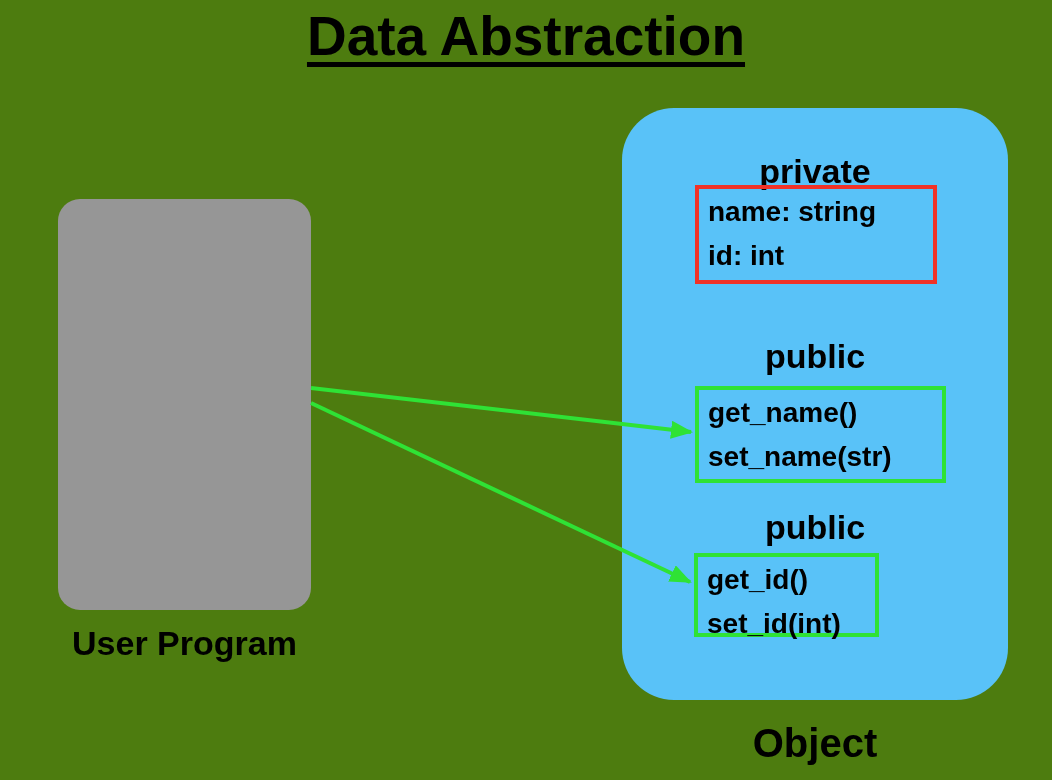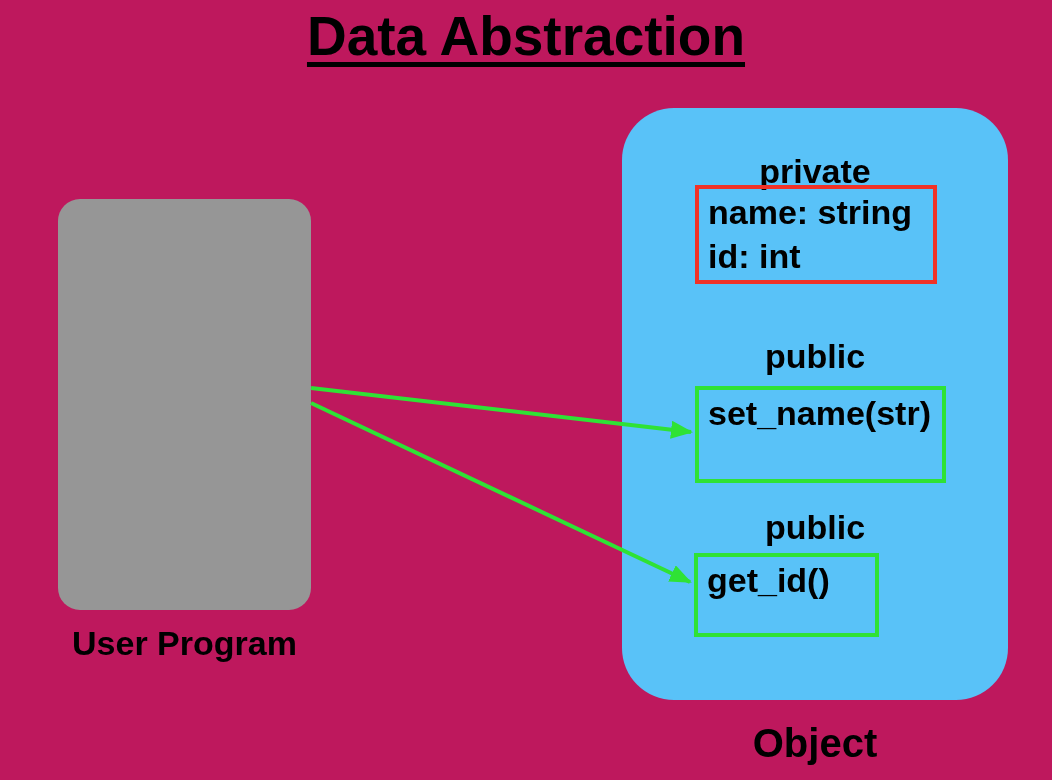--- a/index.html
+++ b/index.html
@@ -4,21 +4,21 @@
 <style>
   html, body {
     margin: 0;
     padding: 0;
     background: #ffffff;
   }
   .canvas {
     position: relative;
     width: 1052px;
     height: 780px;
-    background: #be185d;
+    background: #4d7c0f;
     font-family: "Liberation Sans", sans-serif;
     color: var(--text, #000);
     overflow: hidden;
   }
   .page-title {
     position: absolute;
     left: 0;
     top: 4px;
     width: 1052px;
     text-align: center;
@@ -73,21 +73,21 @@
     font-size: 34px;
     font-weight: bold;
   }
   .access-label.private { top: 140px; margin-top: 12px; }
   .access-label.public-1 { top: 337px; }
   .access-label.public-2 { top: 508px; }
   .member-box {
     position: absolute;
     box-sizing: border-box;
     padding: 1px 8px 0 9px;
-    font-size: 34px;
+    font-size: 28px;
     font-weight: bold;
     line-height: 44px;
     white-space: nowrap;
   }
   .member-box.private-box {
     left: 695px;
     top: 185px;
     width: 242px;
     height: 99px;
     border: 4px solid var(--private-border, #F13227);
@@ -137,26 +137,28 @@
   <div class="object-shape"></div>
 
   <div class="access-label private">private</div>
   <div class="member-box private-box">
     <span class="member-line">name: string</span>
     <span class="member-line">id: int</span>
   </div>
 
   <div class="access-label public-1">public</div>
   <div class="member-box public-box-1">
+    <span class="member-line">get_name()</span>
     <span class="member-line">set_name(str)</span>
   </div>
 
   <div class="access-label public-2">public</div>
   <div class="member-box public-box-2">
     <span class="member-line">get_id()</span>
+    <span class="member-line">set_id(int)</span>
   </div>
 
   <div class="object-label">Object</div>
 
   <svg class="arrows-layer" viewBox="0 0 1052 780" xmlns="http://www.w3.org/2000/svg">
     <defs>
       <marker id="ah" markerWidth="5.5" markerHeight="4.5" refX="5" refY="2.25" orient="auto">
         <polygon class="arrowhead-poly" points="0 0, 5.5 2.25, 0 4.5"></polygon>
       </marker>
     </defs>

